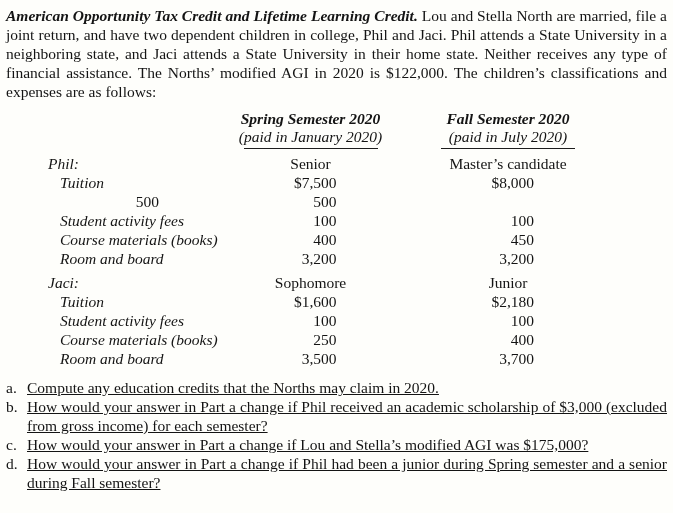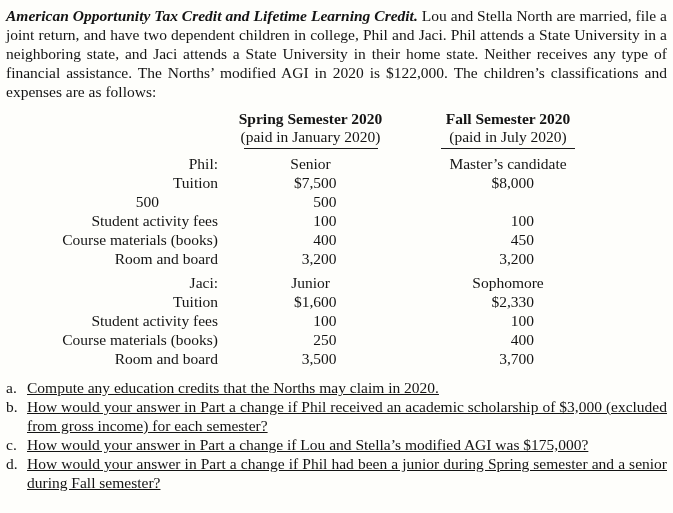--- a/index.html
+++ b/index.html
@@ -14,25 +14,25 @@
   }
   .page { padding: 6px 6px 4px 6px; width: 673px; height: 380px; }
 
   
   .intro { text-align: justify; margin-bottom: 9px; }
   .lead { font-weight: bold; font-style: italic; }
 
   
   .xtable { margin-left: 42px; margin-right: 54px; }
   .trow { display: grid; grid-template-columns: 170px 185px 1fr; align-items: baseline; }
-  .cell-label { text-align: right; }
+  .cell-label { text-align: left; font-style: italic; }
   .cell-label.sub { padding-left: 12px; }
   .cell-val { text-align: center; }
   .num { display: inline-block; width: 52px; text-align: right; }
-  .thead .hcol { text-align: center; line-height: 18px; }
+  .thead .hcol { text-align: center; font-style: italic; line-height: 18px; }
   .htitle { font-weight: bold; }
   .hrule { width: 134px; border-top: 1.2px solid #1c1c1c; margin: 2px auto 0 auto; height: 0; }
   .group-row { margin-top: 5px; }
   .group-row.gap { }
 
   
   .questions { margin-top: 10px; }
   .q { display: flex; }
   .q-marker { width: 21px; flex: 0 0 21px; }
   .q-text { flex: 1; text-align: justify; text-decoration: underline; }
@@ -88,27 +88,27 @@
       <div class="cell-val"><span class="num">450</span></div>
     </div>
     <div class="trow">
       <div class="cell-label sub">Room and board</div>
       <div class="cell-val"><span class="num">3,200</span></div>
       <div class="cell-val"><span class="num">3,200</span></div>
     </div>
 
     <div class="trow group-row gap">
       <div class="cell-label">Jaci:</div>
+      <div class="cell-val">Sophomore</div>
       <div class="cell-val">Junior</div>
-      <div class="cell-val">Sophomore</div>
     </div>
     <div class="trow">
       <div class="cell-label sub">Tuition</div>
       <div class="cell-val"><span class="num">$1,600</span></div>
-      <div class="cell-val"><span class="num">$2,330</span></div>
+      <div class="cell-val"><span class="num">$2,180</span></div>
     </div>
     <div class="trow">
       <div class="cell-label sub">Student activity fees</div>
       <div class="cell-val"><span class="num">100</span></div>
       <div class="cell-val"><span class="num">100</span></div>
     </div>
     <div class="trow">
       <div class="cell-label sub">Course materials (books)</div>
       <div class="cell-val"><span class="num">250</span></div>
       <div class="cell-val"><span class="num">400</span></div>

